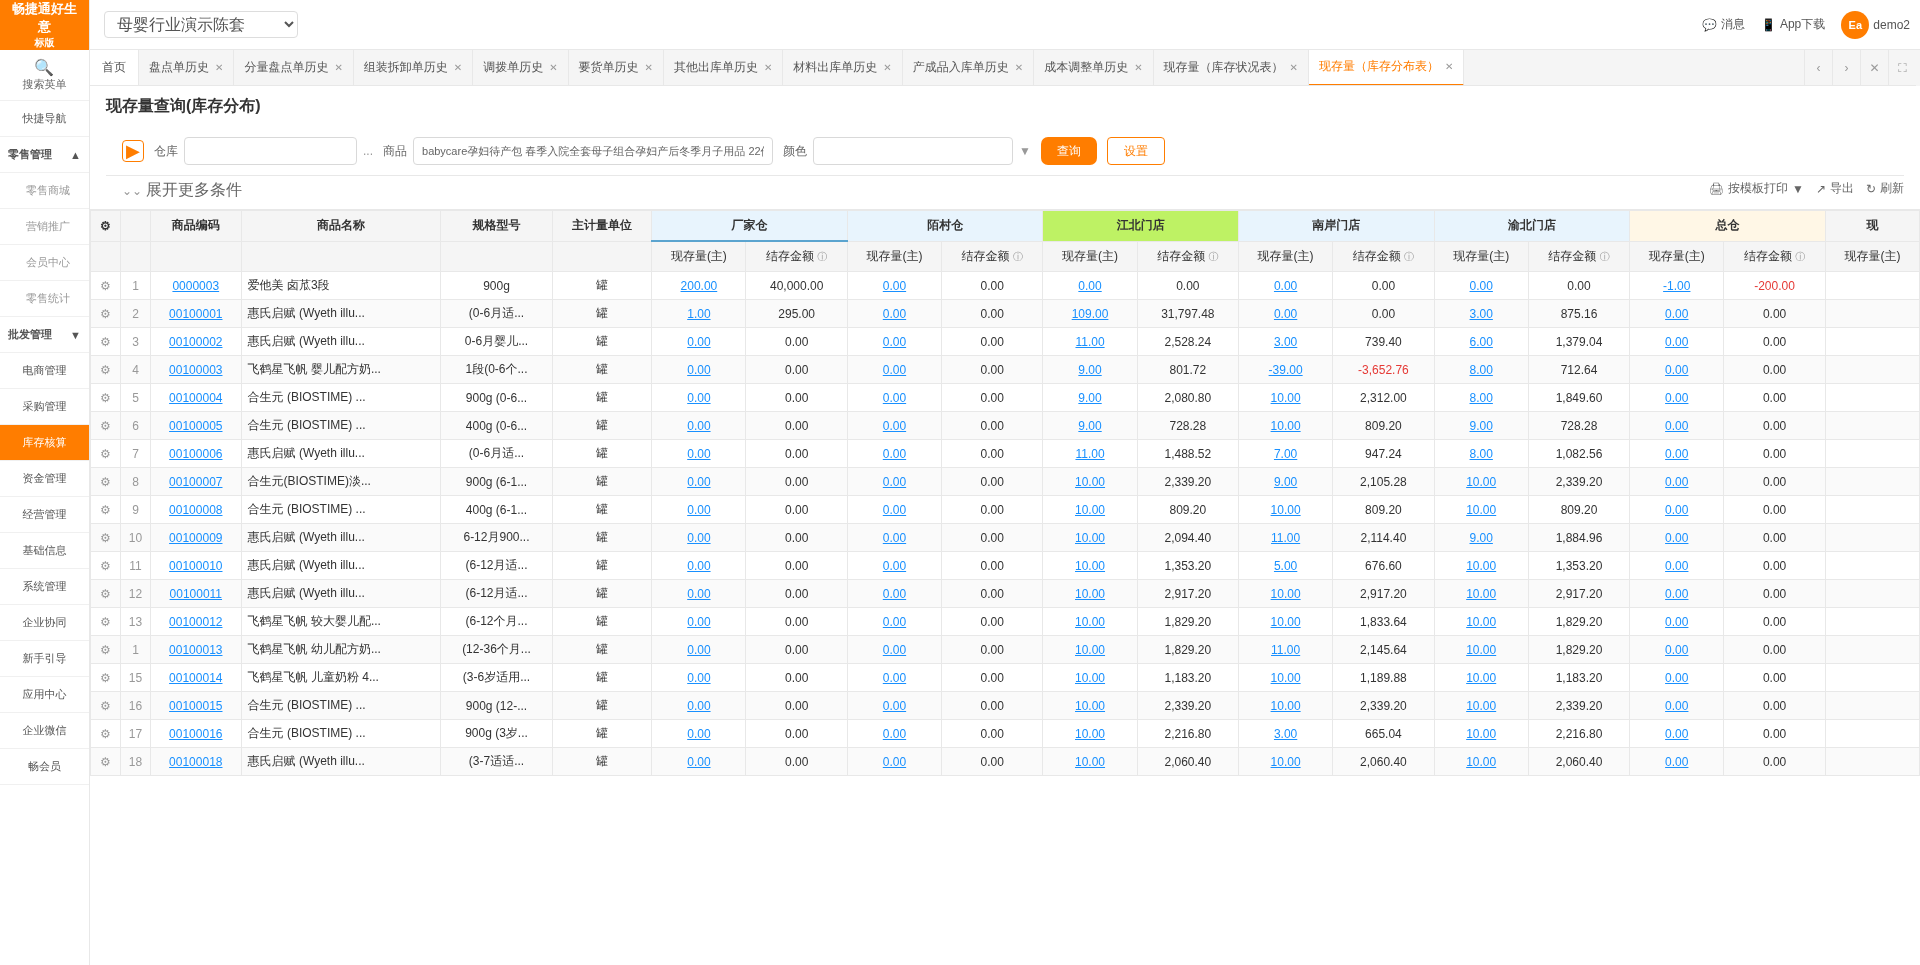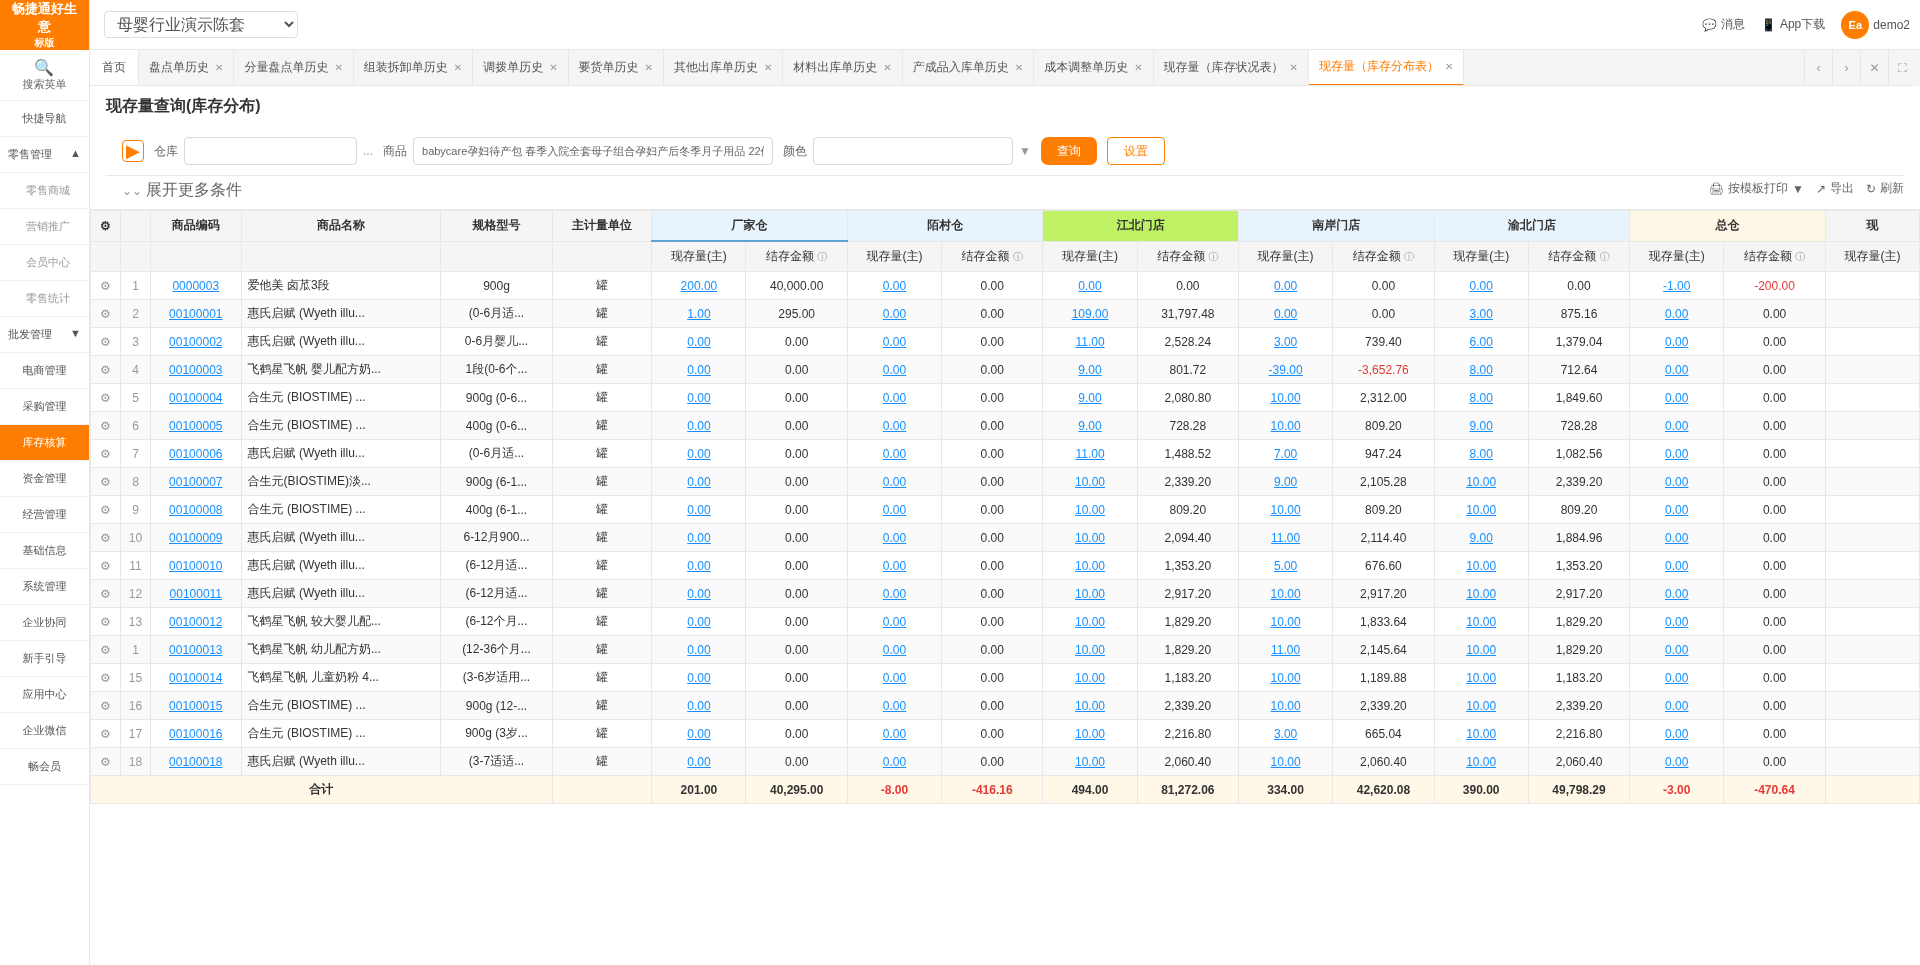--- a/index.html
+++ b/index.html
@@ -16,21 +16,21 @@
     }
     .sidebar-search {
       padding: 8px 5px; text-align: center; font-size: 11px; color: #666; cursor: pointer;
       border-bottom: 1px solid #f0f0f0;
     }
     .sidebar-nav-item {
       padding: 10px 5px; text-align: center; font-size: 11px; color: #555; cursor: pointer;
       border-bottom: 1px solid #f0f0f0;
     }
     .sidebar-nav-item.active { background: #ff7d00; color: #fff; }
-    .sidebar-nav-item.has-arrow { display: flex; justify-content: space-between; padding: 10px 8px; }
+    .sidebar-nav-item.has-arrow { display: flex; align-items: center; justify-content: space-between; padding: 10px 8px; font-weight: bold; }
 
     
     .topbar {
       position: fixed; left: 90px; top: 0; right: 0; height: 50px; background: #fff;
       border-bottom: 1px solid #e8e8e8; z-index: 99; display: flex; align-items: center; padding: 0 10px;
     }
     .topbar-right {
       margin-left: auto; display: flex; align-items: center; gap: 16px; font-size: 12px; color: #555;
     }
     .topbar-right-item { display: flex; align-items: center; gap: 4px; cursor: pointer; }
@@ -741,33 +741,16 @@
     <td class="td-link">10.00</td>
     <td>2,060.40</td>
     <td class="td-link ">10.00</td>
     <td class="">2,060.40</td>
     <td class="td-link">10.00</td>
     <td>2,060.40</td>
     <td class="td-link ">0.00</td>
     <td class="">0.00</td>
     <td></td>
   </tr>
-          <tr class="summary-row">
-  <td colspan="5" style="text-align:center; background:#fff8e8;">合计</td>
-  <td style="background:#fff8e8;"></td>
-  <td style="background:#fff8e8;">201.00</td>
-  <td style="background:#fff8e8;">40,295.00</td>
-  <td class="td-red" style="background:#fff8e8;">-8.00</td>
-  <td class="td-red" style="background:#fff8e8;">-416.16</td>
-  <td style="background:#fff8e8;">494.00</td>
-  <td style="background:#fff8e8;">81,272.06</td>
-  <td style="background:#fff8e8;">334.00</td>
-  <td style="background:#fff8e8;">42,620.08</td>
-  <td style="background:#fff8e8;">390.00</td>
-  <td style="background:#fff8e8;">49,798.29</td>
-  <td class="td-red" style="background:#fff8e8;">-3.00</td>
-  <td class="td-red" style="background:#fff8e8;">-470.64</td>
-  <td style="background:#fff8e8;"></td>
-</tr>
         </tbody>
     </table>
   </div>
 </div>
 
 </body></html>

